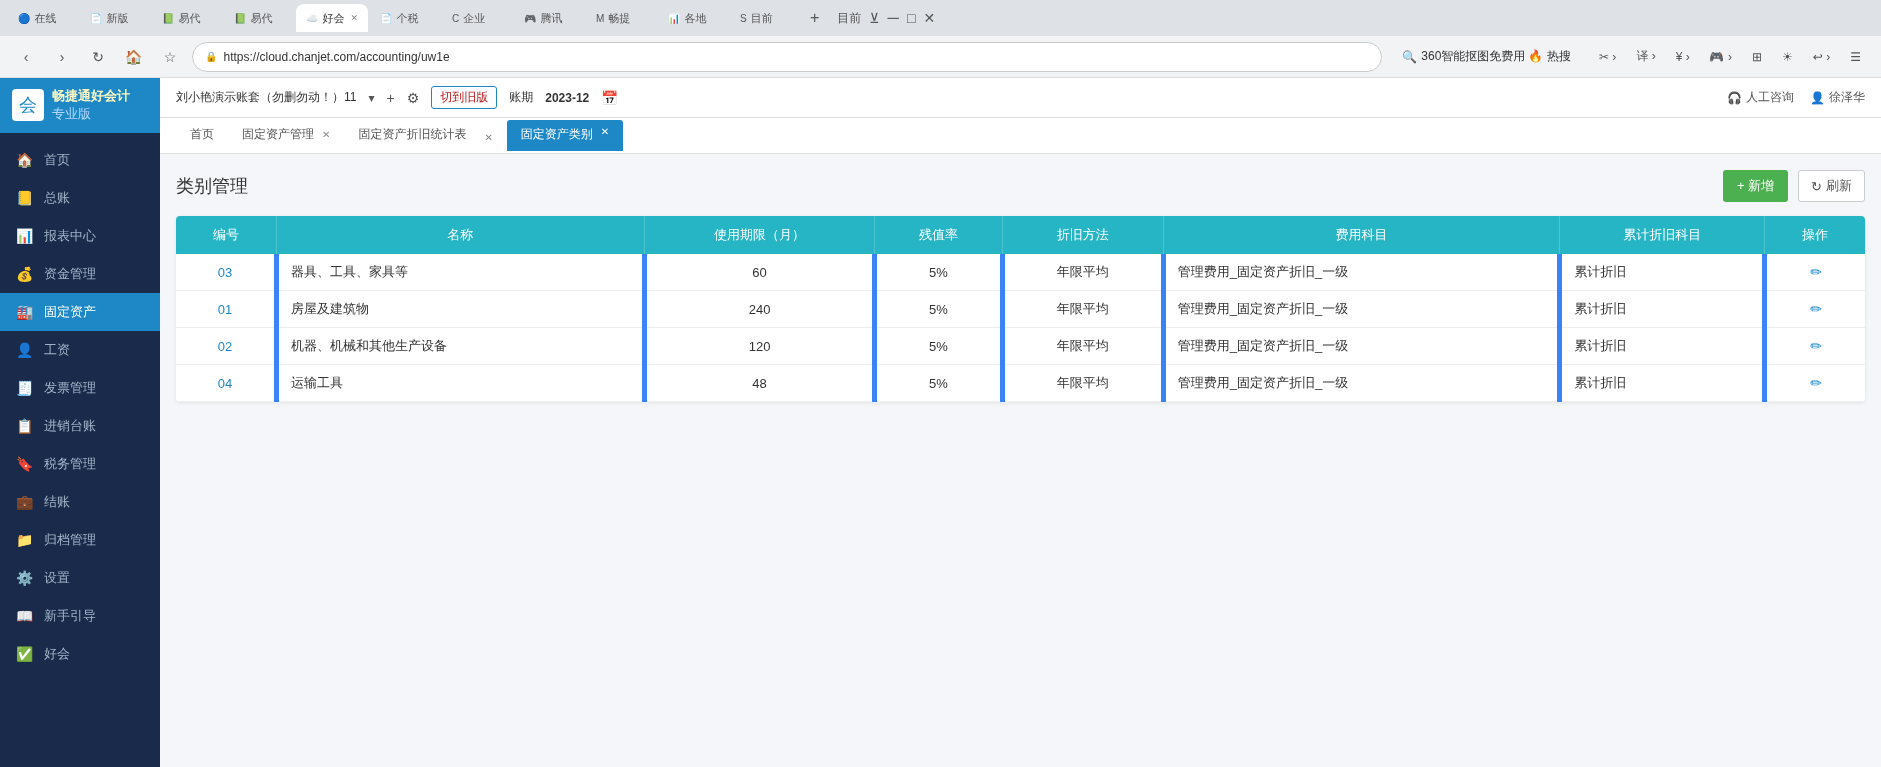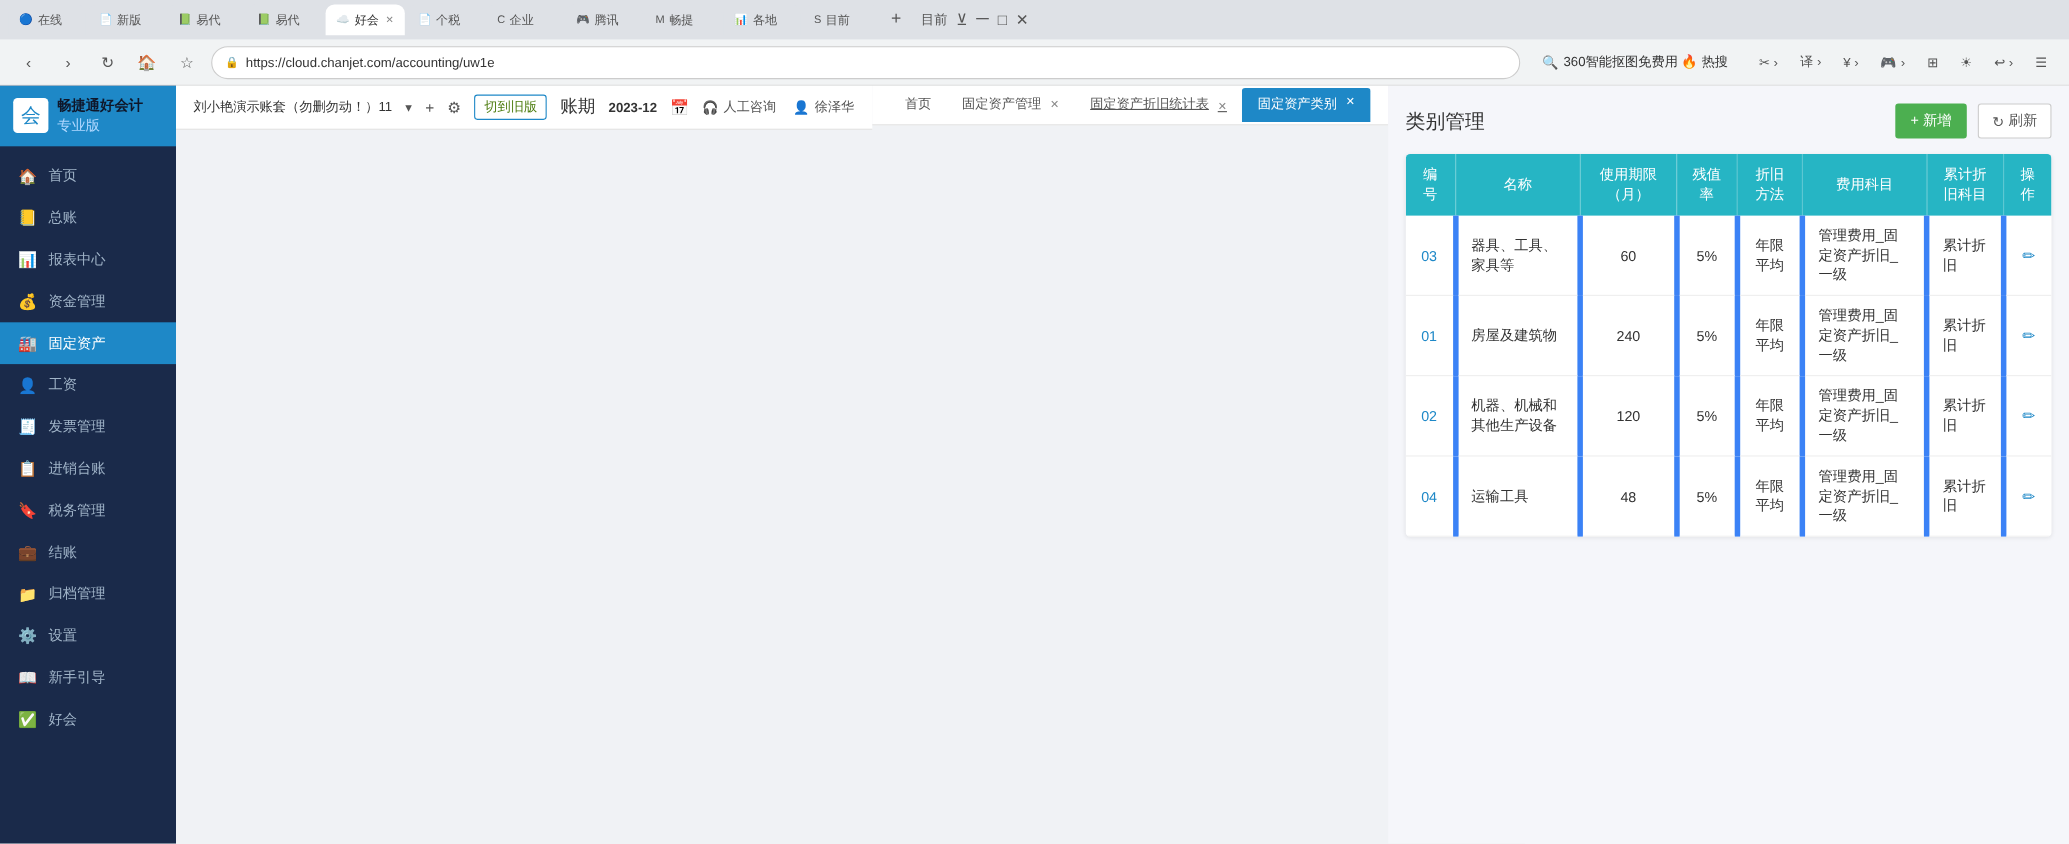--- a/index.html
+++ b/index.html
@@ -18,30 +18,30 @@
     .search-area { display: flex; align-items: center; gap: 4px; padding: 0 12px; font-size: 12px; color: #333; }
     .toolbar-icons { display: flex; align-items: center; gap: 4px; }
     .toolbar-icon-btn { padding: 4px 8px; font-size: 12px; color: #555; border: none; background: transparent; cursor: pointer; display: flex; align-items: center; gap: 2px; }
 
     
     .app-layout { display: flex; height: calc(767px - 78px); }
 
     
     .sidebar { width: 160px; background: #1a2a4a; color: #cdd; display: flex; flex-direction: column; min-height: 100%; }
     .sidebar-logo { background: #1e88c7; padding: 10px 12px; display: flex; align-items: center; gap: 8px; }
-    .sidebar-logo-text { color: #0f172a; font-size: 13px; font-weight: bold; line-height: 1.3; }
+    .sidebar-logo-text { color: #fef9c3; font-size: 13px; font-weight: bold; line-height: 1.3; }
     .sidebar-logo-sub { font-size: 13px; color: #b0d8ff; }
     .sidebar-menu { flex: 1; padding: 8px 0; }
     .sidebar-item { display: flex; align-items: center; gap: 10px; padding: 10px 16px; cursor: pointer; color: #a0b4c8; font-size: 13px; }
     .sidebar-item.active { background: #1e88c7; color: #fff; }
     .sidebar-item-icon { width: 18px; height: 18px; display: flex; align-items: center; justify-content: center; font-size: 14px; }
 
     
     .app-header { background: #fff; border-bottom: 1px solid #e0e0e0; height: 40px; display: flex; align-items: center; padding: 0 16px; gap: 12px; }
-    .switch-btn { border: 1px solid #1e88c7; color: #4d7c0f; background: #fff; border-radius: 3px; padding: 2px 8px; font-size: 12px; cursor: pointer; }
+    .switch-btn { border: 1px solid #1e88c7; color: #b91c1c; background: #fff; border-radius: 3px; padding: 2px 8px; font-size: 12px; cursor: pointer; }
     .header-right { margin-left: auto; display: flex; align-items: center; gap: 16px; font-size: 12px; color: #333; }
     .header-icon-btn { display: flex; align-items: center; gap: 4px; cursor: pointer; color: #555; }
 
     
     .main-content { flex: 1; display: flex; flex-direction: column; background: #f5f6fa; }
 
     
     .tab-nav { background: #fff; border-bottom: 1px solid #e0e0e0; display: flex; align-items: center; padding: 0 16px; height: 36px; }
     .page-tab { display: flex; align-items: center; gap: 4px; padding: 6px 14px; font-size: 12px; color: #555; cursor: pointer; border-bottom: 2px solid transparent; }
     .page-tab.active { color: #fff; background: #1e88c7; border-radius: 3px 3px 0 0; }
@@ -217,29 +217,29 @@
           <span class="sidebar-item-icon">📖</span>
           <span>新手引导</span>
         </div>
         <div class="sidebar-item">
           <span class="sidebar-item-icon">✅</span>
           <span>好会</span>
         </div>
       </div>
   </div>
 
-  <div style="flex:1;display:flex;flex-direction:row;">
+  <div style="flex:1;display:flex;flex-direction:column;">
 
     <div class="app-header">
       <span style="font-size:12px;color:#333;">刘小艳演示账套（勿删勿动！）11</span>
       <span style="font-size:12px;color:#555;cursor:pointer;">▾</span>
       <span style="font-size:14px;color:#555;cursor:pointer;">+</span>
       <span style="font-size:14px;color:#555;cursor:pointer;">⚙</span>
       <button class="switch-btn">切到旧版</button>
-      <span style="font-size:16px;color:#333;">账期</span>
+      <span style="font-size:12px;color:#333;">账期</span>
       <span style="font-size:12px;color:#333;font-weight:bold;">2023-12</span>
       <span style="font-size:14px;cursor:pointer;color:#1e88c7;">📅</span>
       <div class="header-right">
         <div class="header-icon-btn">
           <span>🎧</span>
           <span>人工咨询</span>
         </div>
         <div class="header-icon-btn">
           <span>👤</span>
           <span>徐泽华</span>
@@ -248,21 +248,21 @@
     </div>
 
     <div class="tab-nav" id="page-tab-nav">
         <div class="page-tab" style="display: flex; align-items: center; gap: 4px; padding: 6px 14px; font-size: 12px; cursor: pointer; white-space: nowrap; color: rgb(85, 85, 85);">
           <span>首页</span>
         </div>
         <div class="page-tab" style="display: flex; align-items: center; gap: 4px; padding: 6px 14px; font-size: 12px; cursor: pointer; white-space: nowrap; color: rgb(85, 85, 85); text-align: center;">
           <span>固定资产管理</span>
           <span style="font-size:10px;margin-left:4px;color:#888;">✕</span>
         </div>
-        <div class="page-tab" style="display: flex; align-items: flex-end; gap: 4px; padding: 6px 14px; font-size: 12px; cursor: pointer; white-space: nowrap; color: rgb(85, 85, 85); text-decoration: underline;">
+        <div class="page-tab" style="display: flex; align-items: flex-end; gap: 14px; padding: 6px 14px; font-size: 12px; cursor: pointer; white-space: nowrap; color: rgb(85, 85, 85);">
           <span>固定资产折旧统计表</span>
           <span style="font-size:10px;margin-left:4px;color:#888;">✕</span>
         </div>
         <div class="page-tab active" style="display: flex; align-items: flex-start; gap: 4px; padding: 6px 14px; font-size: 12px; cursor: pointer; white-space: nowrap; background: rgb(30, 136, 199); color: rgb(255, 255, 255); border-radius: 3px 3px 0px 0px;">
           <span>固定资产类别</span>
           <span style="font-size:10px;margin-left:4px;color:#fff;">✕</span>
         </div>
       </div>
 
     <div class="main-content">

